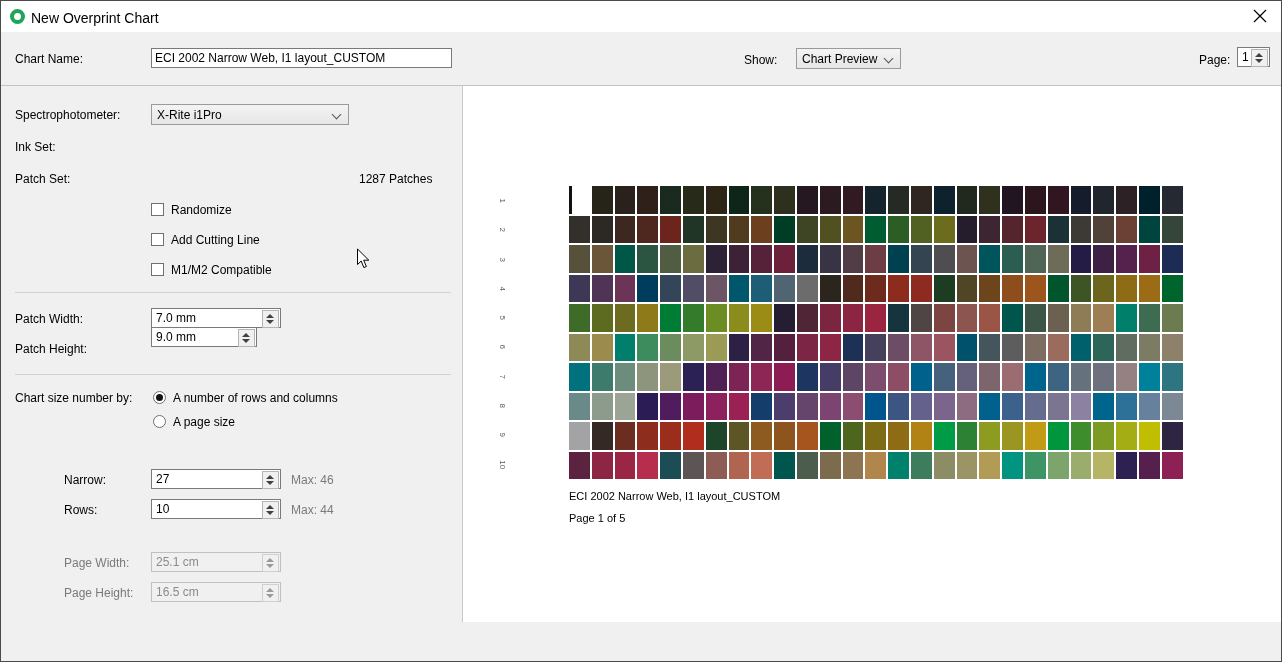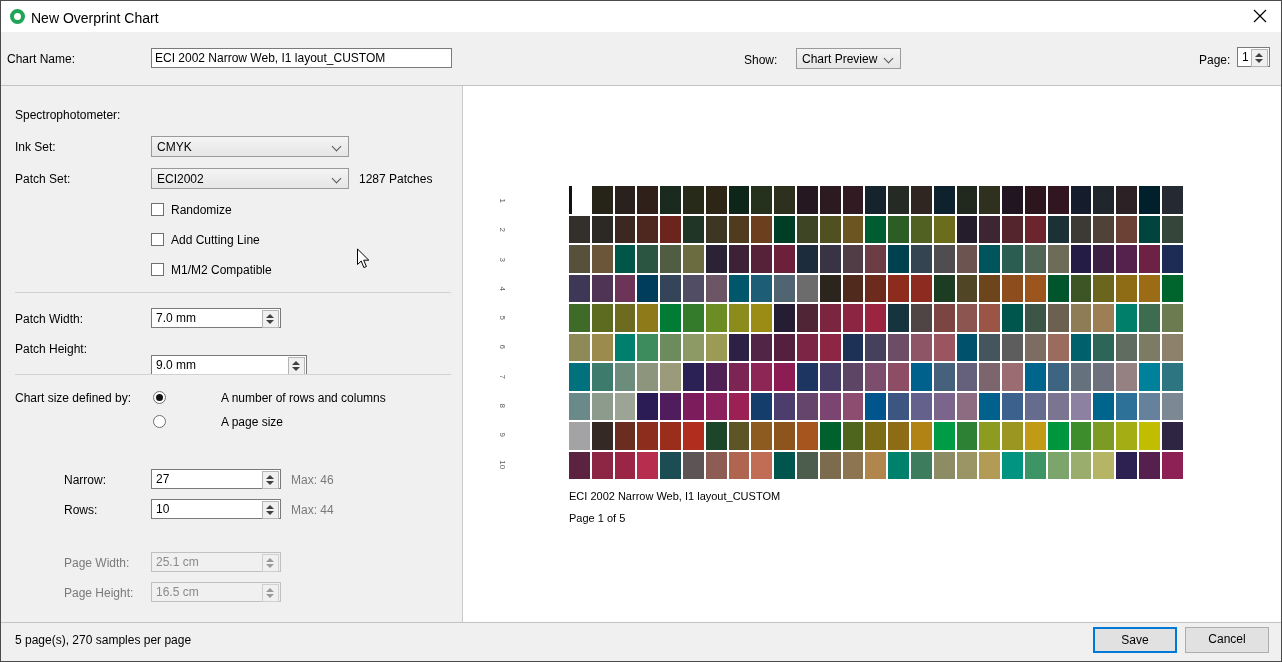--- a/index.html
+++ b/index.html
@@ -30,21 +30,21 @@
   .spin.disabled .spin-btns{border-color:#d0d0d0;}
   .spin.disabled .spin-up{border-bottom-color:#9a9a9a;}
   .spin.disabled .spin-dn{border-top-color:#9a9a9a;}
   
   .check-row{position:absolute;left:150px;height:16px;}
   .checkbox{position:absolute;left:0;top:1px;width:13px;height:13px;background:#fff;border:1px solid #707070;box-sizing:border-box;}
   .check-label{position:absolute;left:20px;top:1px;white-space:nowrap;}
   .radio-row{position:absolute;left:152px;height:16px;}
   .radio{position:absolute;left:0;top:1px;width:13px;height:13px;background:#fff;border:1px solid #707070;border-radius:50%;box-sizing:border-box;}
   .radio.selected::after{content:"";position:absolute;left:2px;top:2px;width:7px;height:7px;border-radius:50%;background:#111;}
-  .radio-label{position:absolute;left:20px;top:1px;white-space:nowrap;margin-left:48px;}
+  .radio-label{position:absolute;left:20px;top:1px;white-space:nowrap;}
   .muted{color:#7a7a7a;}
   .hsep{position:absolute;height:1px;background:#d2d2d2;}
   .vsep{position:absolute;left:461px;top:85px;width:1px;height:536px;background:#c9c9c9;}
   
   .preview{position:absolute;left:462px;top:85px;width:818px;height:536px;background:#ffffff;}
   .patch-grid{position:absolute;left:106px;top:100px;display:grid;grid-template-columns:repeat(27,20.8px);grid-auto-rows:27.5px;column-gap:2px;row-gap:2px;}
   .patch{width:20.8px;height:27.5px;}
   .row-labels{position:absolute;left:32px;top:100px;height:293px;width:14px;display:flex;flex-direction:column;}
   .row-labels div{flex:1;display:flex;align-items:center;justify-content:center;font-size:8px;color:#5a5a5a;transform:rotate(90deg);}
   .caption{position:absolute;left:106px;top:404px;font-size:11px;}
@@ -65,49 +65,45 @@
     <span class="app-icon"></span>
     <span class="win-title">New Overprint Chart</span>
     <span class="close-btn">
       <svg width="14" height="14" viewBox="0 0 14 14">
           <path d="M1 1 L13 13 M13 1 L1 13" stroke="#000" stroke-width="1.2" fill="none"></path>
         </svg>
     </span>
   </div>
 
   <div class="header-row"></div>
-  <span class="lbl" style="left:6px;top:51px">Chart Name:</span>
+  <span class="lbl" style="left:14px;top:51px">Chart Name:</span>
   <span class="textinput" style="left:150px;top:47px;width:293px">ECI 2002 Narrow Web, I1 layout_CUSTOM</span>
   <span class="lbl" style="left:743px;top:52px">Show:</span>
   <div class="combo" style="left:795px;top:47px;width:105px">
     <span class="combo-text">Chart Preview</span>
     <span class="chev"></span>
   </div>
   <span class="lbl" style="left:1198px;top:52px">Page:</span>
   <div class="spin" style="left:1236px;top:46px;width:33px">
     <span class="spin-text">1</span>
     <span class="spin-btns">
         <span class="spin-up"></span>
         <span class="spin-dn"></span>
       </span>
   </div>
 
   <span class="lbl" style="left:14px;top:107px">Spectrophotometer:</span>
+  <div class="combo" style="left:150px;top:103px;width:198px">
+    <span class="combo-text">X-Rite i1Pro</span>
+    <span class="chev"></span>
+  </div>
 
   <span class="lbl" style="left:14px;top:139px">Ink Set:</span>
-  <div class="combo" style="left:150px;top:135px;width:198px">
-    <span class="combo-text">CMYK</span>
-    <span class="chev"></span>
-  </div>
 
   <span class="lbl" style="left:14px;top:171px">Patch Set:</span>
-  <div class="combo" style="left:150px;top:167px;width:198px">
-    <span class="combo-text">ECI2002</span>
-    <span class="chev"></span>
-  </div>
   <span class="lbl" style="left:358px;top:171px">1287 Patches</span>
 
   <div>
       <div class="check-row" style="top: 201px;">
         <span class="checkbox"></span>
         <span class="check-label">Randomize</span>
       </div>
       <div class="check-row" style="top: 231px;">
         <span class="checkbox"></span>
         <span class="check-label">Add Cutting Line</span>
@@ -123,31 +119,31 @@
   <span class="lbl" style="left:14px;top:311px">Patch Width:</span>
   <div class="spin" style="left:150px;top:307px;width:130px">
     <span class="spin-text">7.0 mm</span>
     <span class="spin-btns">
         <span class="spin-up"></span>
         <span class="spin-dn"></span>
       </span>
   </div>
 
   <span class="lbl" style="left:14px;top:341px">Patch Height:</span>
-  <div class="spin" style="left:150px;top:354px;width:156px">
+  <div class="spin" style="left:150px;top:326px;width:106px">
     <span class="spin-text">9.0 mm</span>
     <span class="spin-btns">
         <span class="spin-up"></span>
         <span class="spin-dn"></span>
       </span>
   </div>
 
   <div class="hsep" style="left:14px;top:373px;width:436px"></div>
 
-  <span class="lbl" style="left:14px;top:390px">Chart size defined by:</span>
+  <span class="lbl" style="left:14px;top:390px">Chart size number by:</span>
   <div>
       <div class="radio-row" style="top: 389px;">
         <span class="radio selected"></span>
         <span class="radio-label">A number of rows and columns</span>
       </div>
       <div class="radio-row" style="top: 413px;">
         <span class="radio"></span>
         <span class="radio-label">A page size</span>
       </div>
     </div>
@@ -474,25 +470,20 @@
         <div class="patch" style="background: rgb(155, 173, 108);"></div>
         <div class="patch" style="background: rgb(181, 181, 101);"></div>
         <div class="patch" style="background: rgb(45, 33, 81);"></div>
         <div class="patch" style="background: rgb(85, 32, 77);"></div>
         <div class="patch" style="background: rgb(141, 33, 85);"></div>
       </div>
     <div class="caption">ECI 2002 Narrow Web, I1 layout_CUSTOM</div>
     <div class="caption2">Page 1 of 5</div>
   </div>
 
-  <div class="statusbar">
-    <span class="status-text">5 page(s), 270 samples per page</span>
-    <div class="btn focused" style="left:1092px">Save</div>
-    <div class="btn" style="left:1184px">Cancel</div>
-  </div>
 
   <span class="cursor">
     <svg width="15" height="22" viewBox="0 0 15 22">
         <path d="M1.5 1 L1.5 16.5 L5.2 13 L7.9 19.6 L10.4 18.5 L7.7 12.2 L12.8 12.2 Z" fill="#ffffff" stroke="#000000" stroke-width="1"></path>
       </svg>
   </span>
 
 </div>
 
 </body></html>

